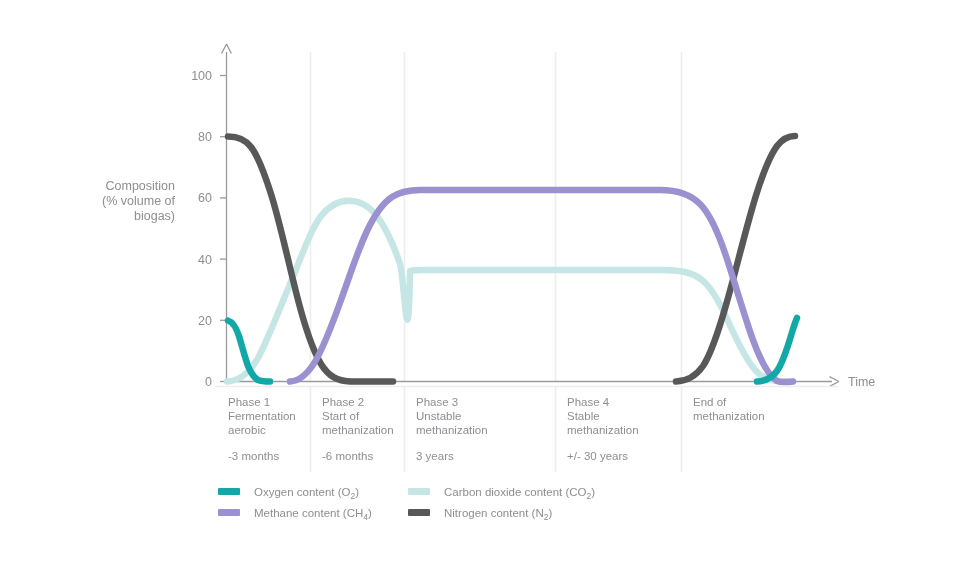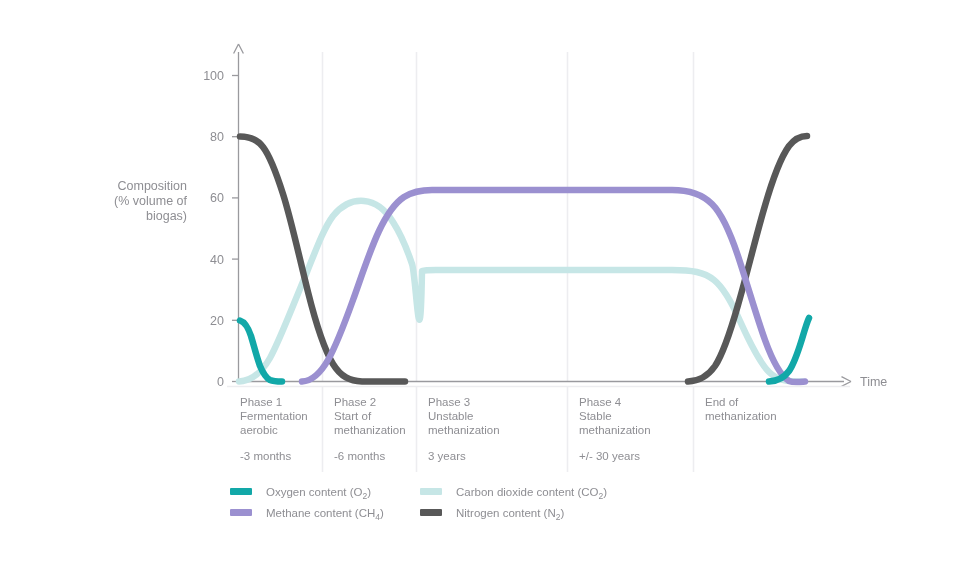--- a/index.html
+++ b/index.html
@@ -10,21 +10,21 @@
   body {
     width: 960px;
     height: 571px;
     font-family: "Liberation Sans", sans-serif;
     color: #8a8a8e;
     overflow: hidden;
     position: relative;
   }
   #chart-root {
     position: absolute;
-    left: 12px; top: 0;
+    left: 0; top: 0;
     width: 880px;
     height: 571px;
   }
   svg.figure {
     position: absolute;
     left: 0; top: 0;
     width: 960px;
     height: 571px;
     display: block;
   }

